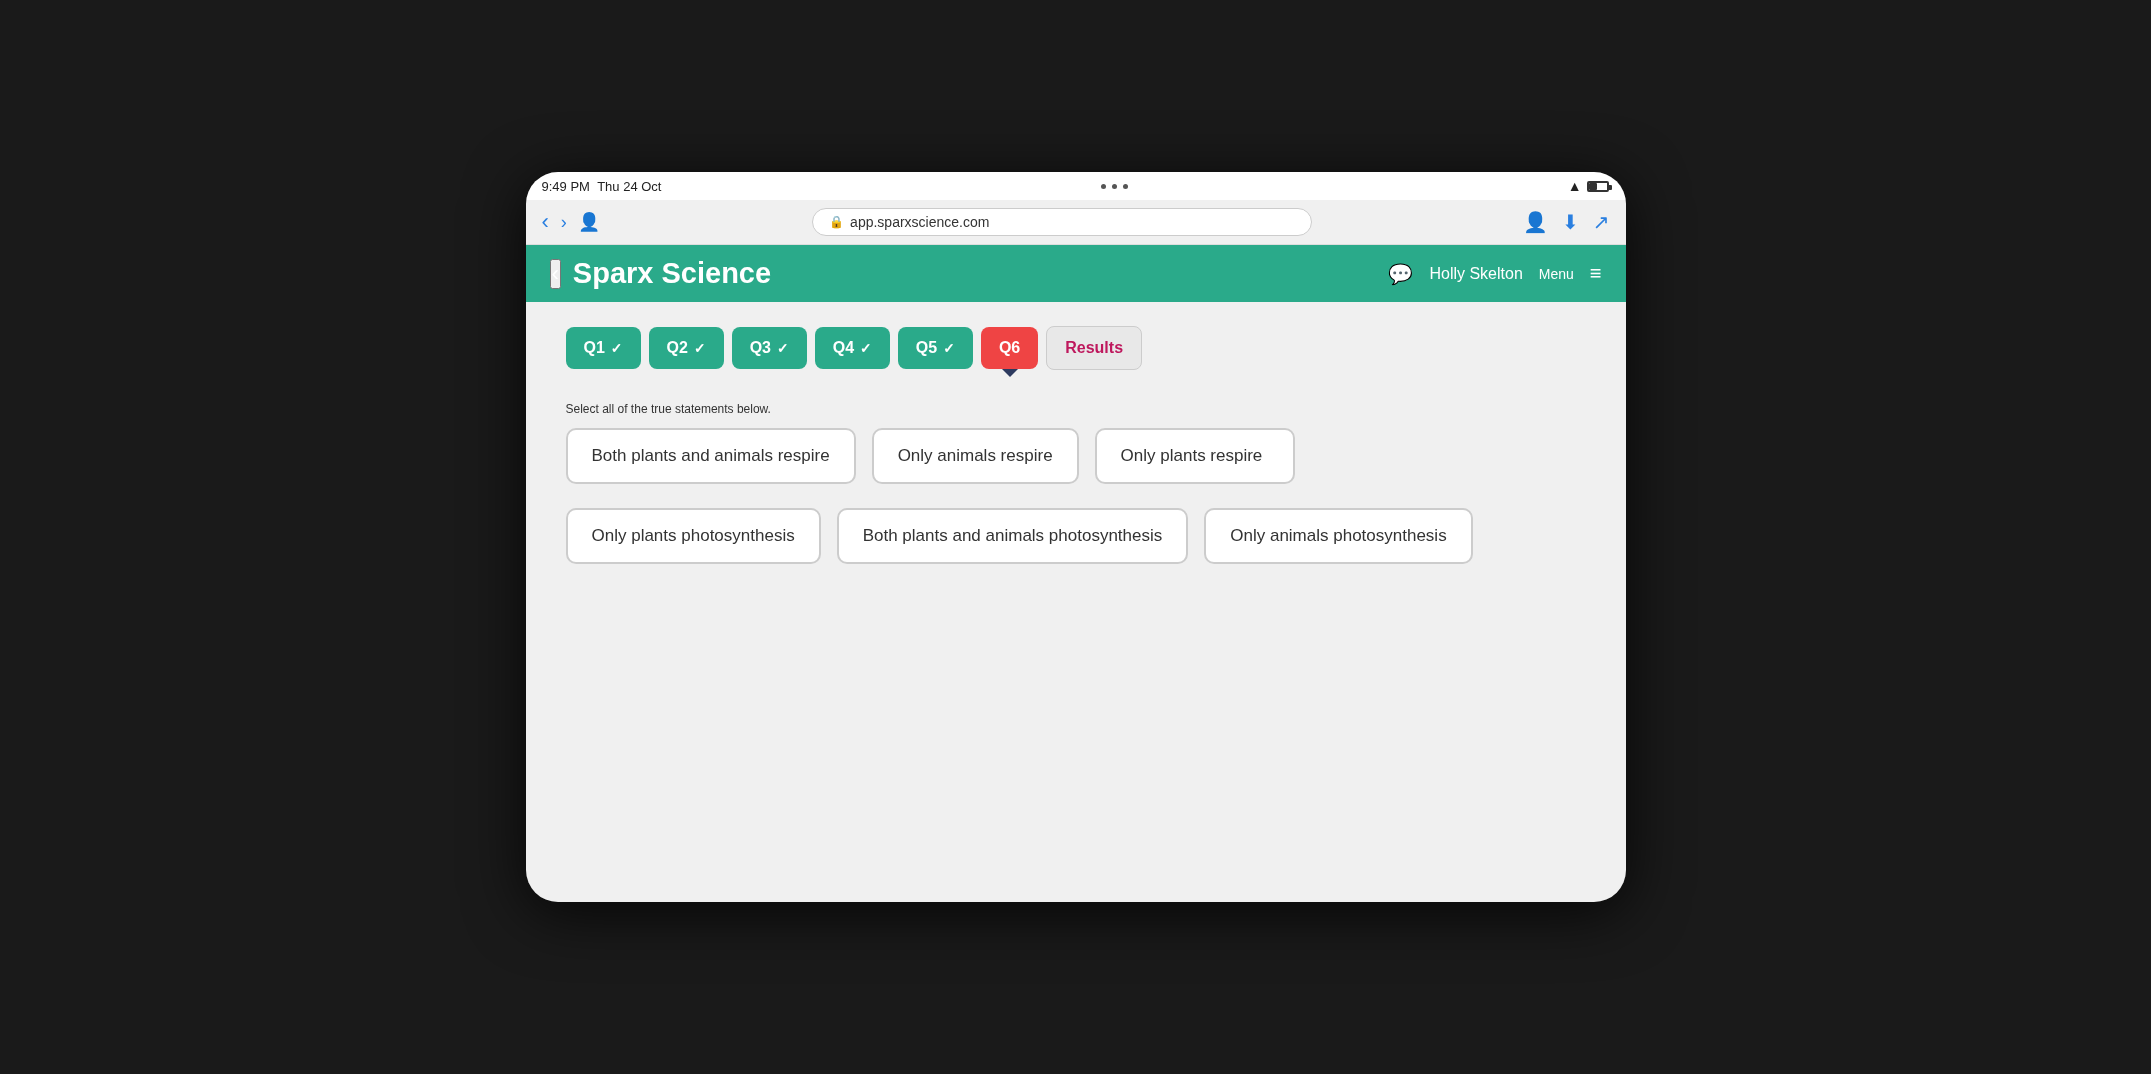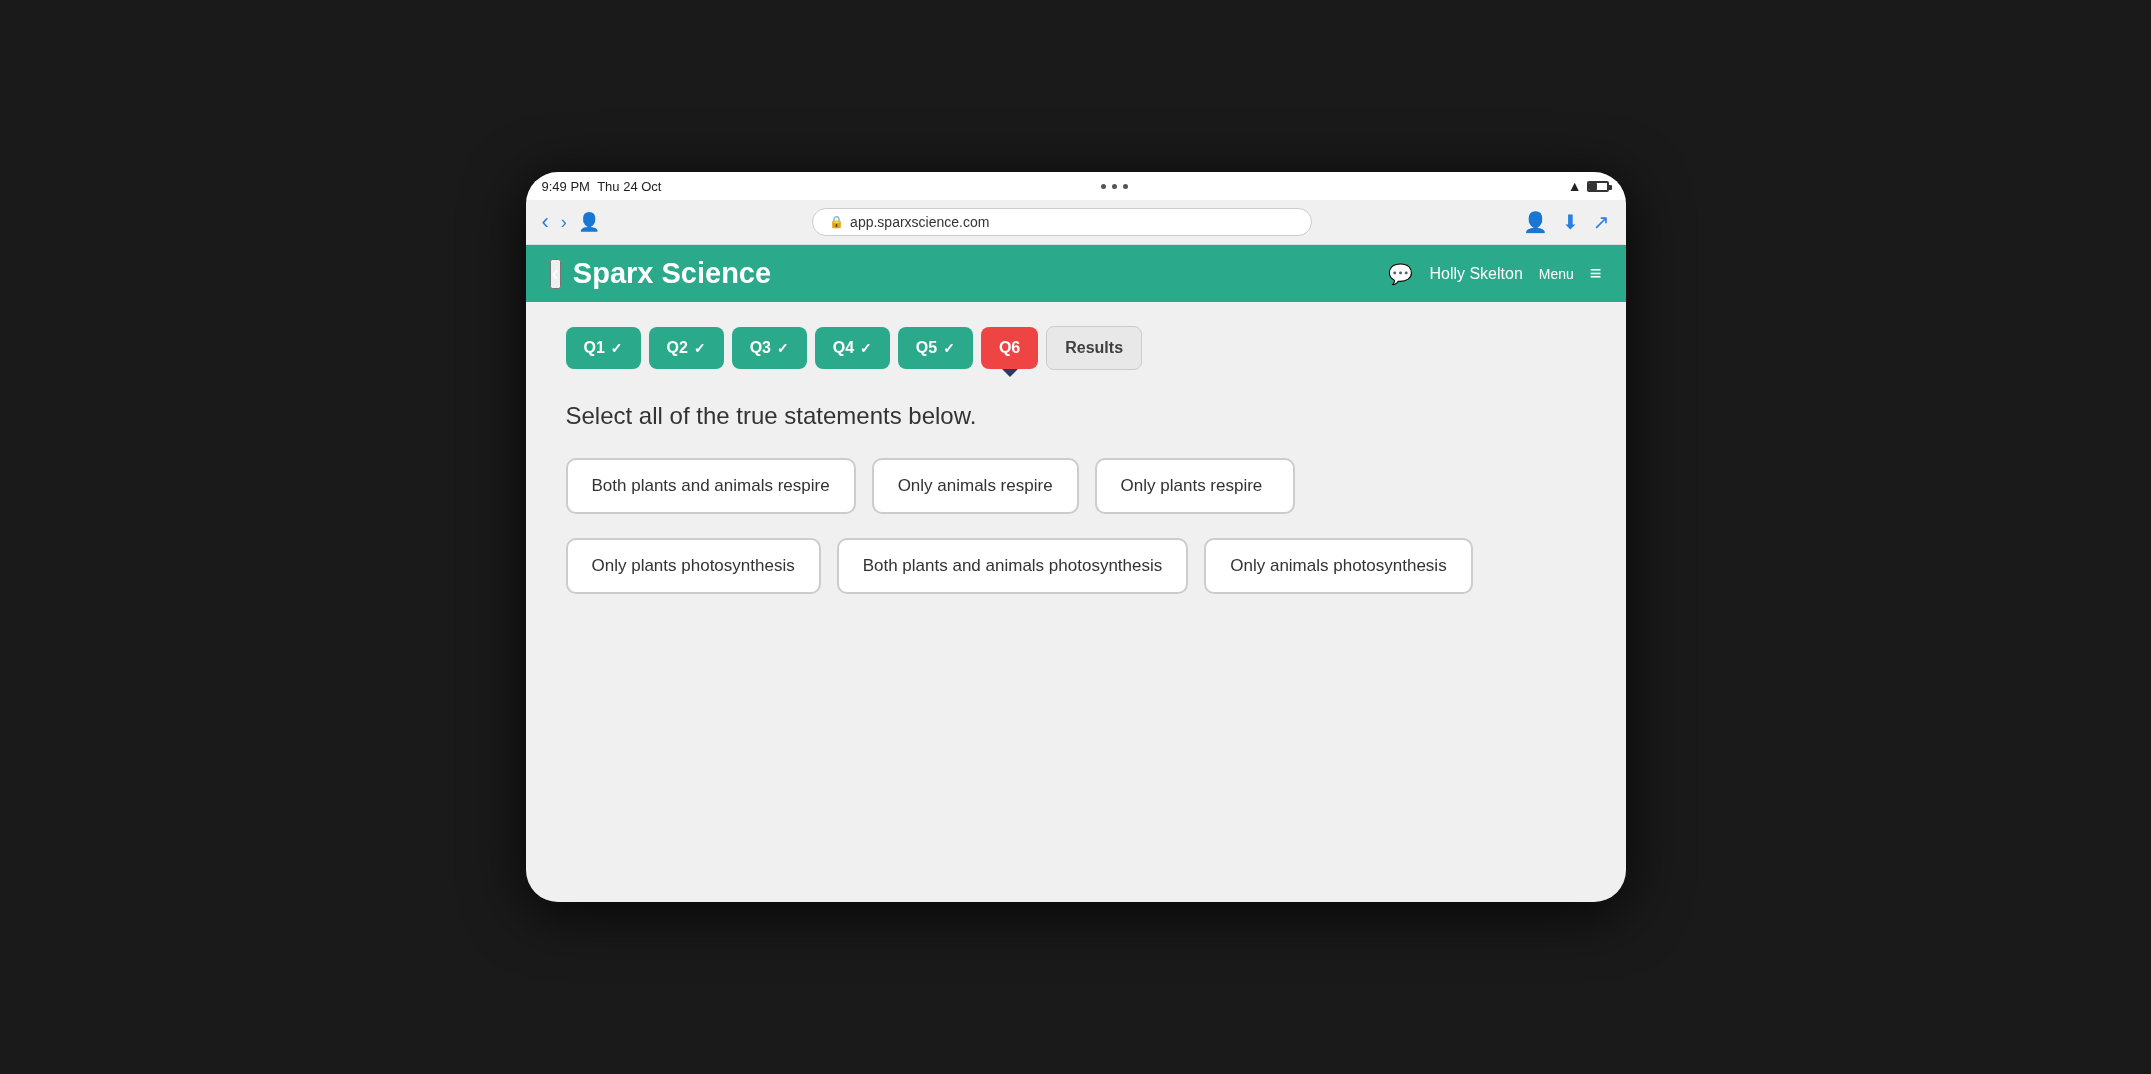--- a/index.html
+++ b/index.html
@@ -153,30 +153,30 @@
       position: absolute;
       bottom: -8px;
       left: 50%;
       transform: translateX(-50%);
       border-left: 8px solid transparent;
       border-right: 8px solid transparent;
       border-top: 8px solid #2d3a5f;
     }
     .q-tab.results {
       background: #e8e8e8;
-      color: #404040;
+      color: #be185d;
       border: 1px solid #ccc;
     }
     .check-mark { font-size: 14px; }
 
     
     .question-instruction {
-      font-size: 24px;
+      font-size: 12px;
       color: #333;
-      margin-bottom: 28px;
+      margin-bottom: 12px;
     }
     .question-sub {
       font-size: 18px;
       color: #333;
       margin-bottom: 32px;
     }
     .bold { font-weight: 700; }
 
     
     .answer-row {

